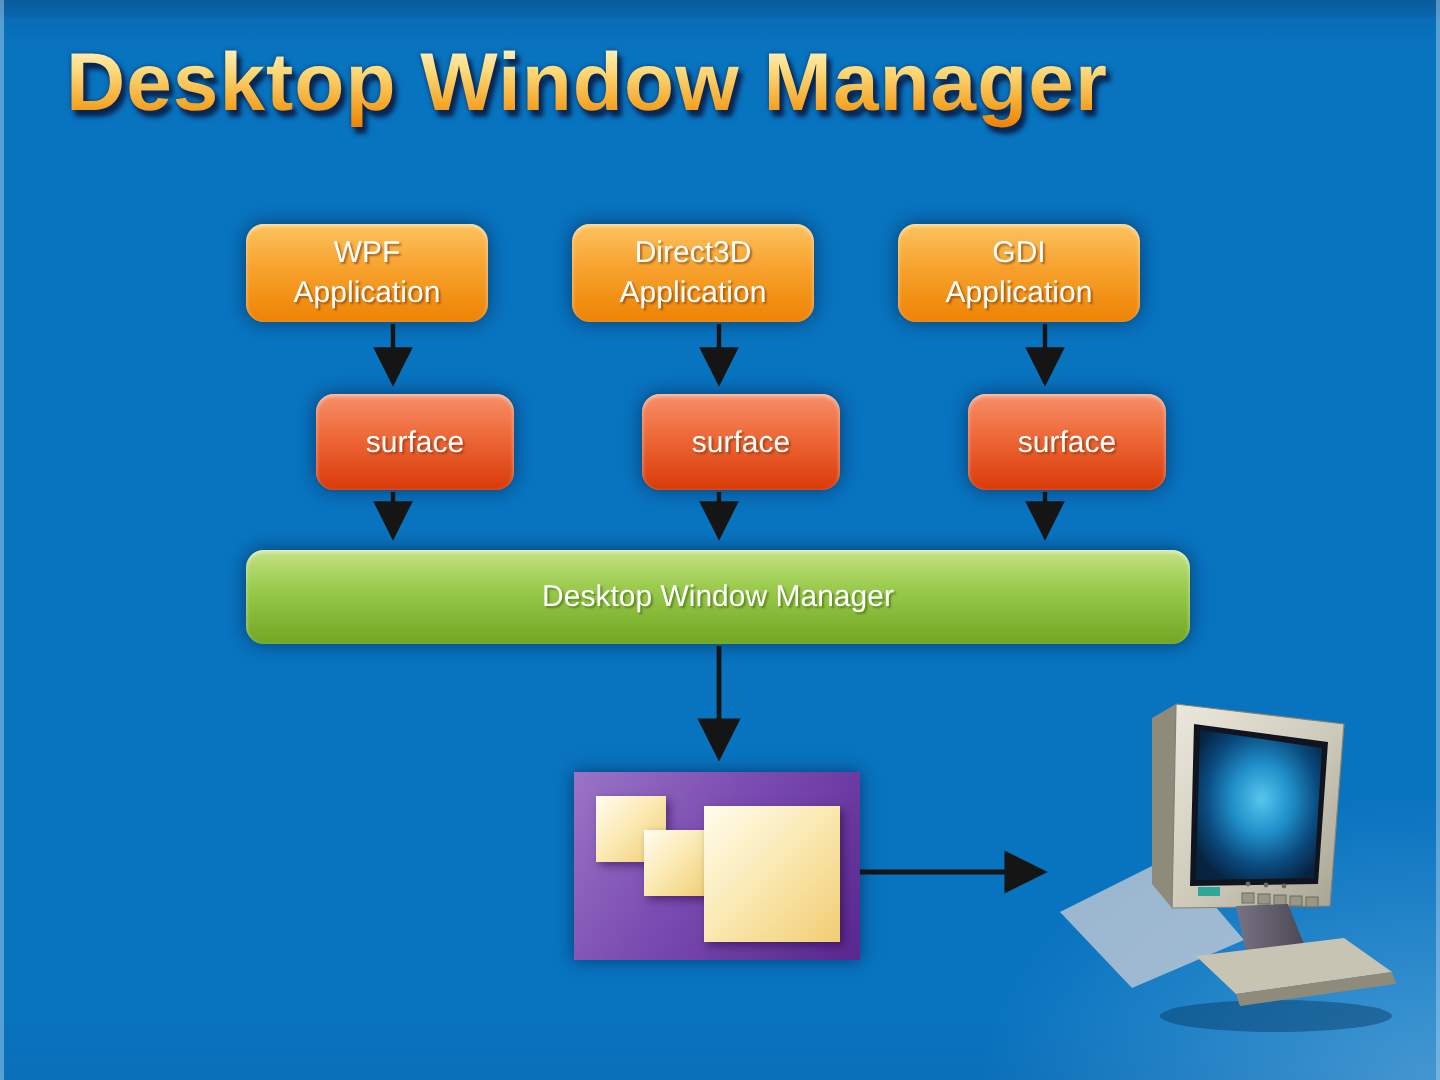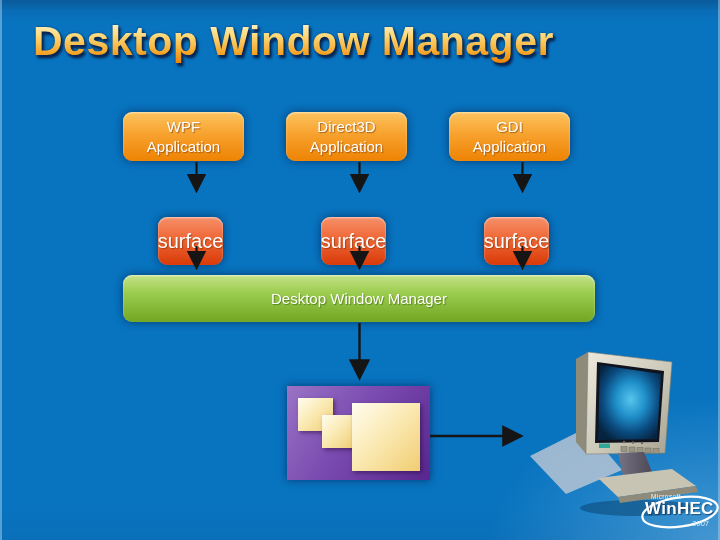--- a/index.html
+++ b/index.html
@@ -17,22 +17,22 @@
          background:linear-gradient(#fff8d8 5%,#fcd878 38%,#f6a92c 72%,#ee8408 95%);
          -webkit-background-clip:text;background-clip:text;color:transparent;
          -webkit-text-fill-color:transparent;
          filter:drop-shadow(2px 3px 1px rgba(8,30,72,.85)) drop-shadow(0 0 1px rgba(8,30,72,.6));}
   .box{position:absolute;display:flex;flex-direction:column;justify-content:center;align-items:center;
        color:#fff;text-align:center;border-radius:9px;
        box-shadow:0 0 9px rgba(0,10,35,.5), inset 0 1px 2px rgba(255,255,255,.55);
        text-shadow:1px 1px 1px rgba(110,45,0,.55);}
   .app-box{top:112px;width:121px;height:49px;font-size:15px;line-height:1.3;
            background:linear-gradient(#fcc35e,#f7a22e 45%,#ee8303);}
-  .surface-box{top:197px;width:65px;height:48px;font-size:20px;
-           background:linear-gradient(#f6906a,#ef6a3a 42%,#d93a08);margin-top:20px;}
+  .surface-box{top:197px;width:99px;height:48px;font-size:15px;
+           background:linear-gradient(#f6906a,#ef6a3a 42%,#d93a08);}
   .dwm-bar{left:123px;top:275px;width:472px;height:47px;font-size:15px;
            background:linear-gradient(#c6e287,#9bcc4f 38%,#72a622);
            text-shadow:1px 1px 1px rgba(50,90,0,.55);}
   .desktop-box{position:absolute;left:287px;top:386px;width:143px;height:94px;
            background:linear-gradient(125deg,#9a74c6,#7a4bb0 45%,#59278f);
            box-shadow:0 0 8px rgba(0,5,40,.5);}
   .win-sq{position:absolute;background:linear-gradient(135deg,#fffdf0,#fae9b2 48%,#f1cd72);
            box-shadow:2px 2px 4px rgba(35,8,60,.5);}
   .arrow-layer{position:absolute;left:0;top:0;pointer-events:none;}
   .monitor{position:absolute;left:520px;top:330px;}
@@ -145,21 +145,13 @@
       <rect x="133" y="118.5" width="6" height="5" fill="#9a9686" stroke="#6e6a5a" stroke-width=".5"></rect>
     </g>
 
     <polygon points="98,123 124,122 134,147 104,150" fill="url(#standg)"></polygon>
     <polygon points="104,150 134,147 136,153 106,156" fill="#3c3846"></polygon>
 
     <polygon points="78,148 152,139 176,156 98,167" fill="#c8c4b4"></polygon>
     <polygon points="98,167 176,156 178,162 100,173" fill="#8f8b7b"></polygon>
   </svg>
 
-  <div class="logo">
-    <svg class="swoosh" width="84" height="48" viewBox="0 0 84 48">
-      <ellipse cx="44" cy="22" rx="38" ry="14.5" fill="none" stroke="#ffffff" stroke-width="2.2" transform="rotate(-8 44 22)"></ellipse>
-    </svg>
-    <span class="brand">Microsoft</span>
-    <span class="event">WinHEC</span>
-    <span class="year">2007</span>
-  </div>
 </div>
 
 </body></html>

